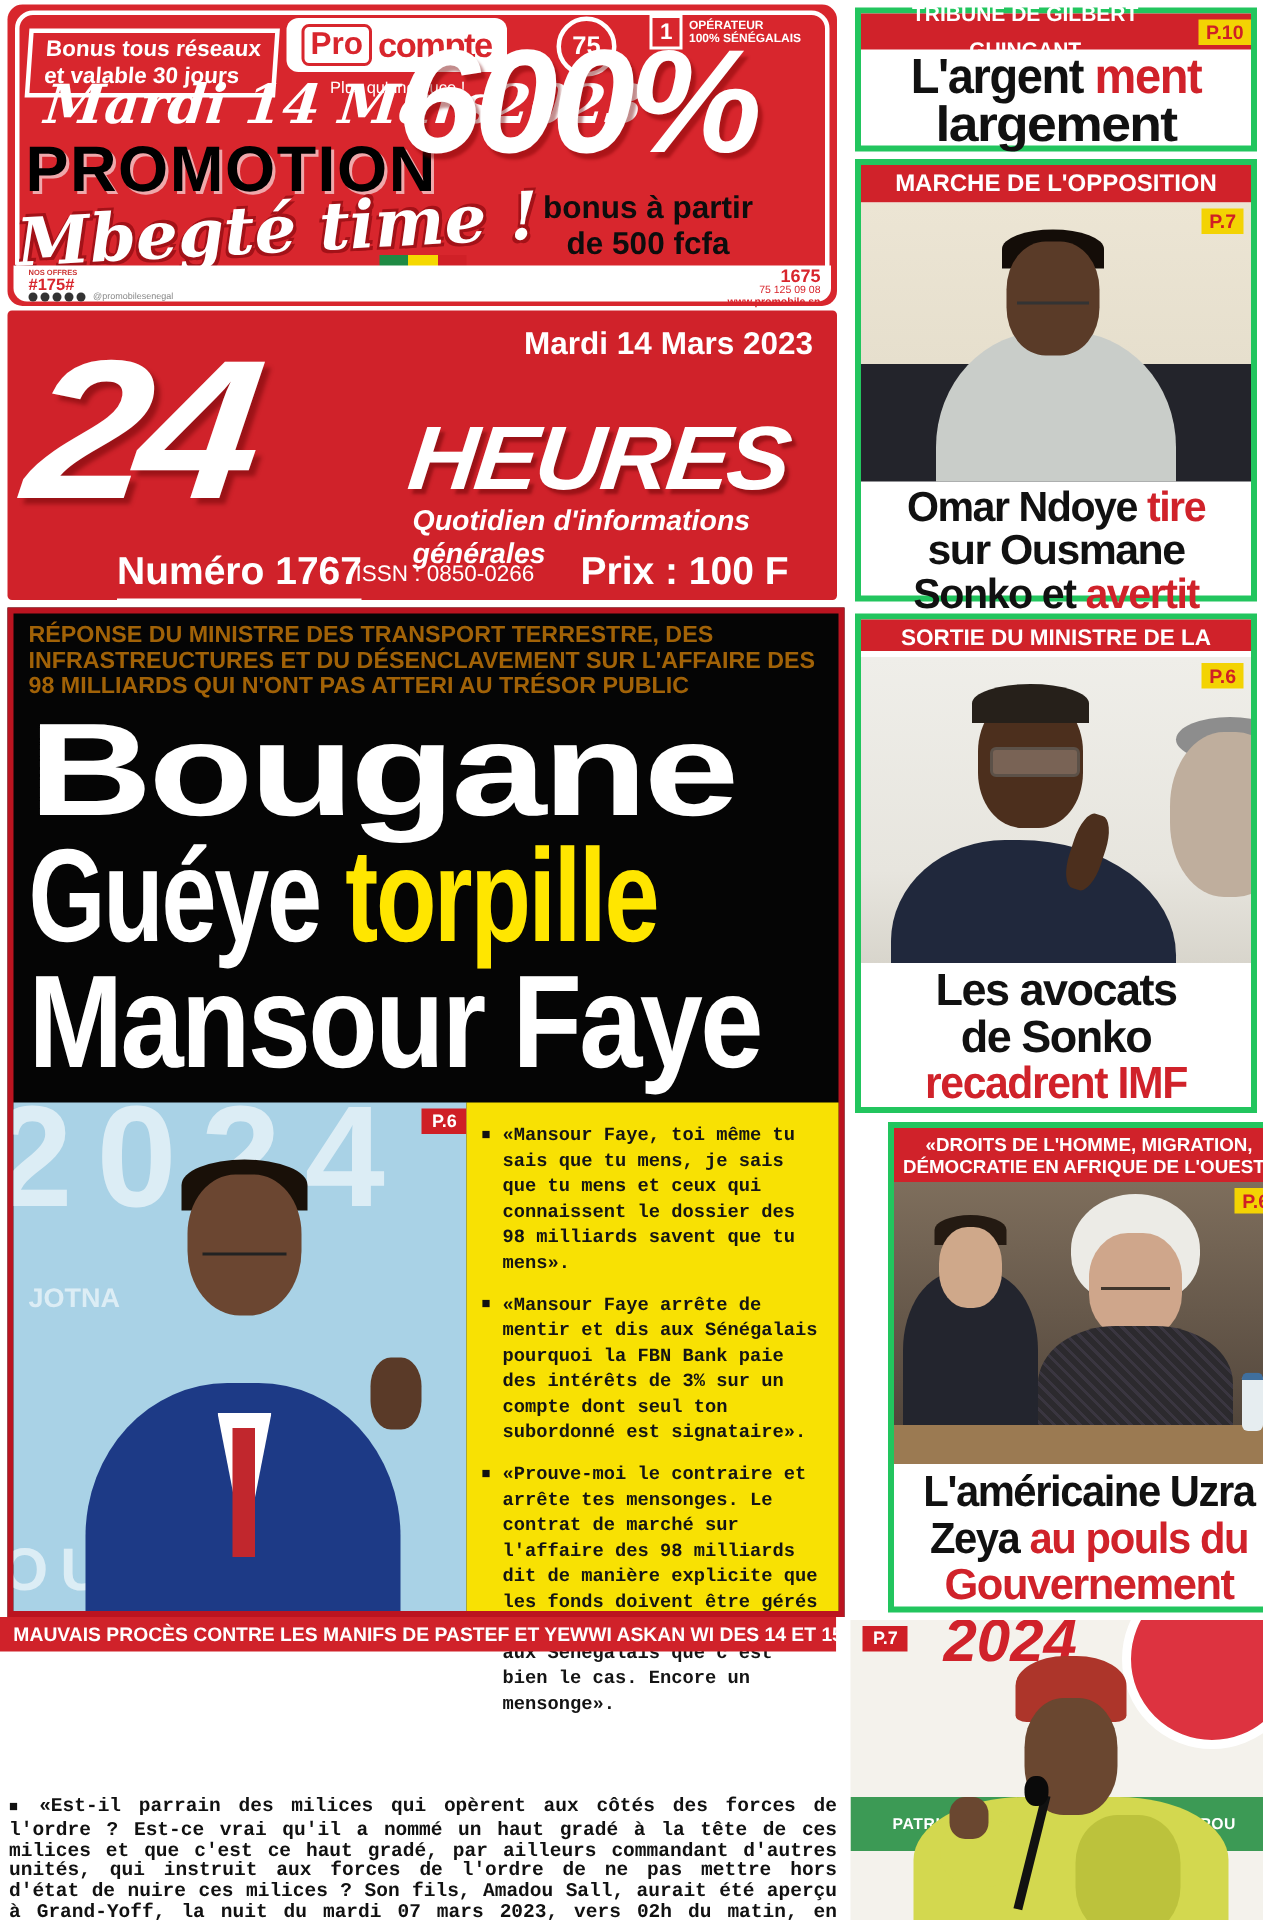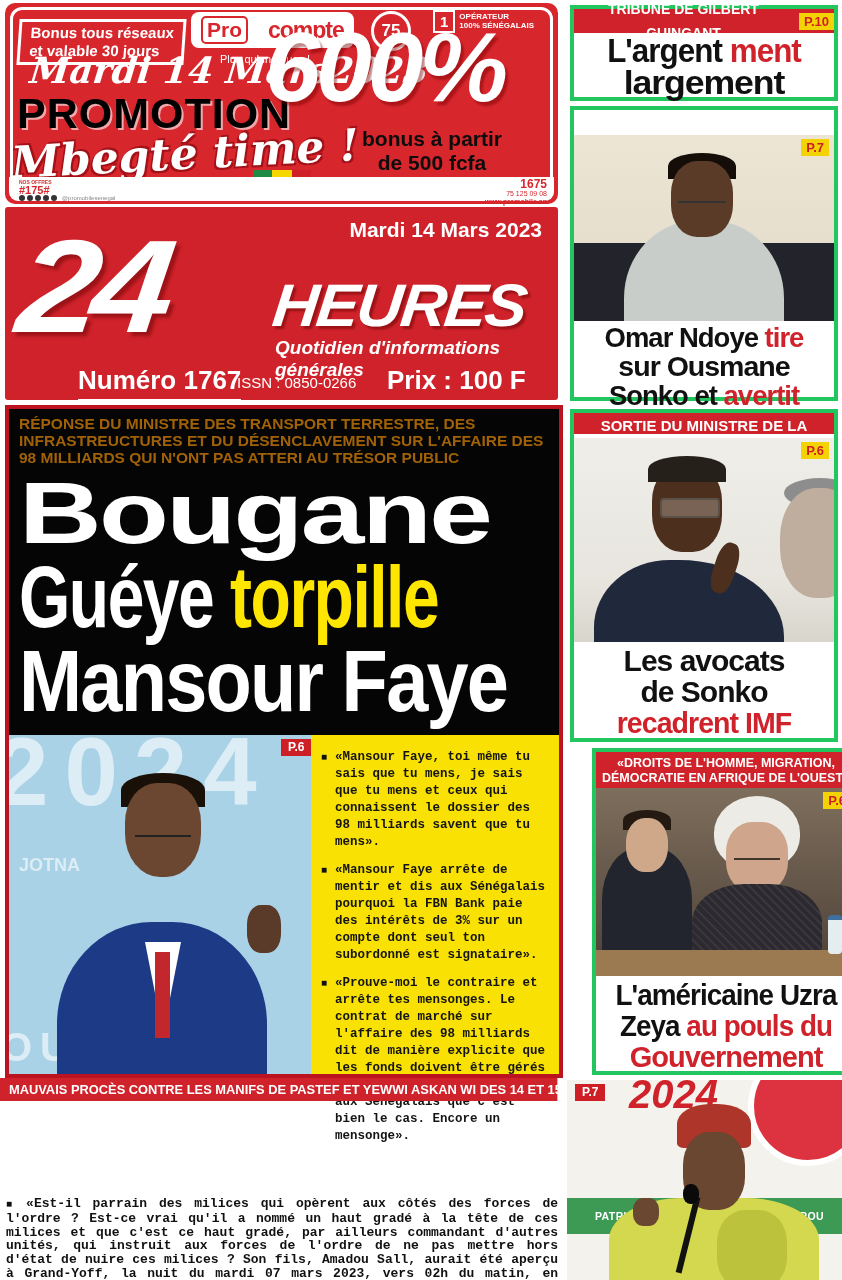--- a/index.html
+++ b/index.html
@@ -18,21 +18,21 @@
   .hred{color:#d0222a;}
   .slab{font-family:Liberation Mono, monospace;font-weight:bold;}
 
   
   .ad{left:5px;top:3px;width:553px;height:201px;background:#d8262d;border-radius:10px;}
   .ad-frame{position:absolute;left:5px;top:4px;right:5px;bottom:4px;
             border:3px solid #fff;border-radius:12px;}
   .ad-netbox{left:13px;top:16px;border:3px solid #fff;padding:2px 9px;color:#fff;
              font-weight:bold;font-size:15px;line-height:18px;transform:skewX(-4deg);}
   .ad-brandpill{left:186px;top:9px;height:32px;background:#fff;border-radius:8px;
-                padding:2px 10px;display:flex;align-items:center;gap:20px;}
+                padding:2px 10px;display:flex;align-items:center;gap:4px;}
   .ad-pro{color:#d8262d;font-weight:bold;font-size:21px;border:2px solid #d8262d;
           border-radius:5px;padding:0 4px;line-height:24px;}
   .ad-mobile{color:#d8262d;font-weight:bold;font-size:23px;letter-spacing:-1px;}
   .ad-75{left:366px;top:8px;width:34px;height:34px;border-radius:50%;background:#d8262d;
          border:3px solid #fff;color:#fff;font-weight:bold;font-size:17px;
          text-align:center;line-height:34px;}
   .ad-tag{left:215px;top:50px;color:#fff;font-size:11px;}
   .ad-op{left:428px;top:7px;display:flex;gap:4px;color:#fff;}
   .ad-op1{border:2px solid #fff;font-weight:bold;font-size:15px;padding:0 5px;line-height:19px;}
   .ad-opl{font-size:8px;font-weight:bold;line-height:9px;padding-top:2px;}
@@ -316,20 +316,21 @@
       <span>TRIBUNE DE GILBERT GUINGANT</span>
       <span class="badge-y">P.10</span>
     </div>
     <div class="tribune-h">
       <span class="hline l" style="transform:scaleX(0.95)"><span>L'argent </span><span class="hred">ment</span></span>
       <span class="hline l" style="transform:scaleX(1.08)">largement</span>
     </div>
   </div>
 
   <div class="abs sbox secbox opp">
+    <div class="redbar bar2 opp-bar">MARCHE DE L'OPPOSITION</div>
     <div class="opp-photo">
       <div class="op-body"></div>
       <div class="op-hair"></div>
       <div class="op-head"></div>
       <div class="op-glass"></div>
       <span class="badge-y" style="position:absolute;right:5px;top:4px;">P.7</span>
     </div>
     <div class="opp-h">
       <span class="hline l" style="transform:scaleX(0.98)"><span>Omar Ndoye </span><span class="hred">tire</span></span>
       <span class="hline l" style="transform:scaleX(1.02)">sur Ousmane</span>

